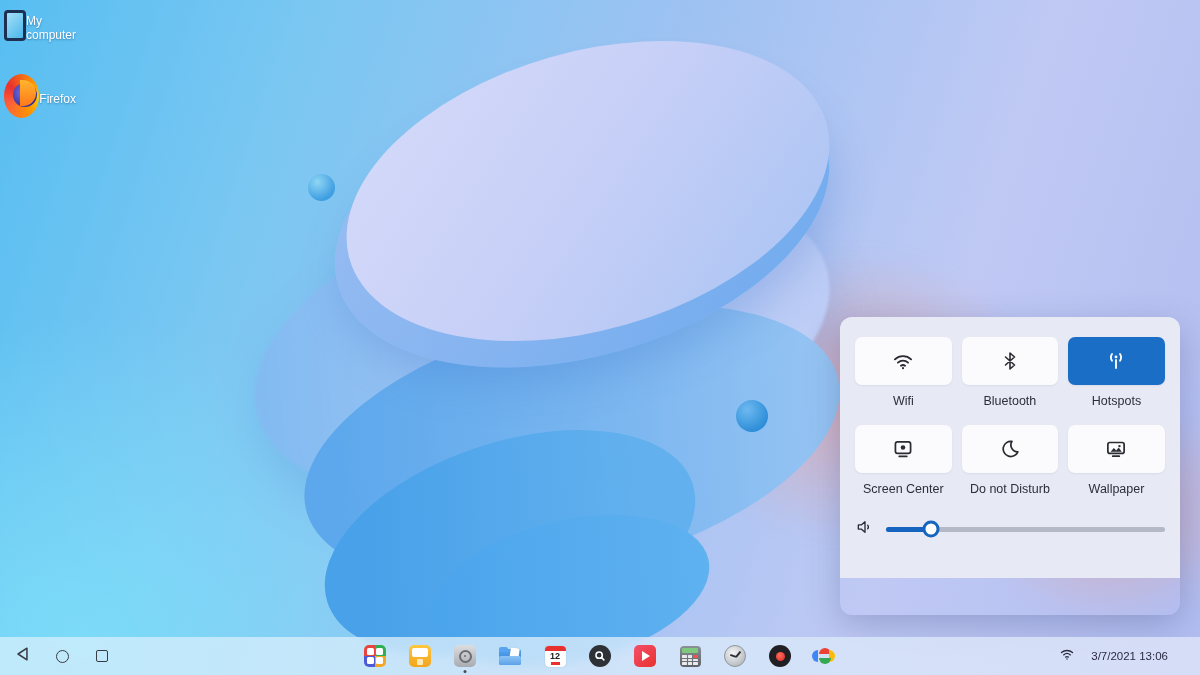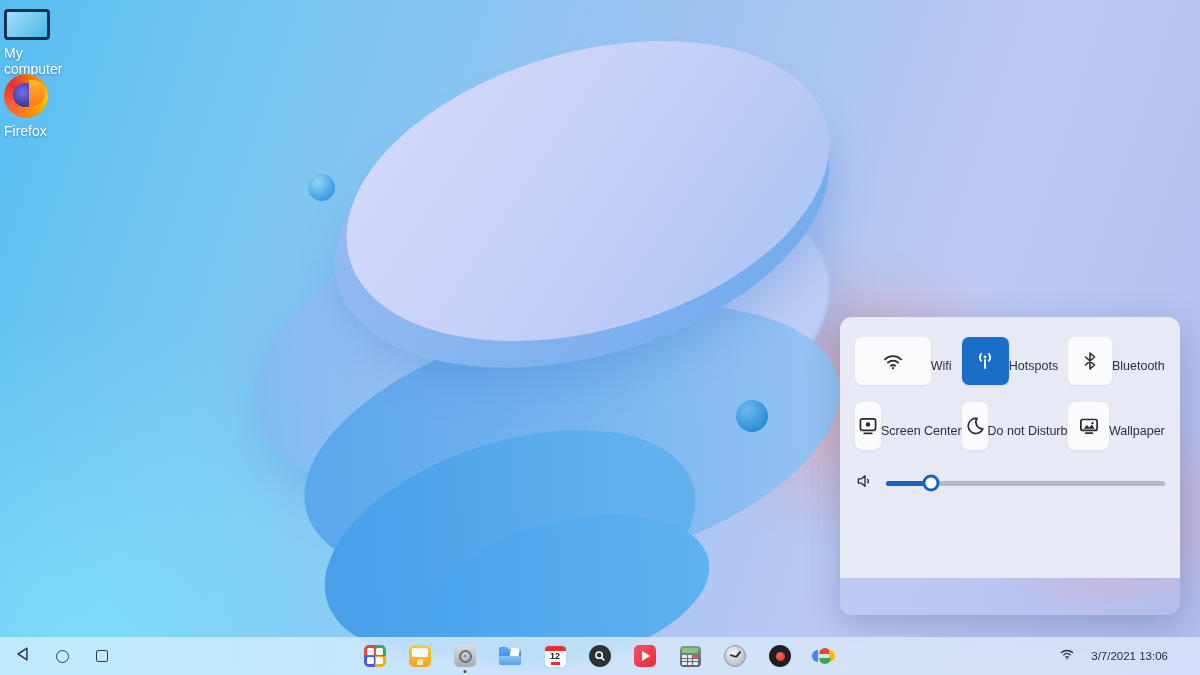--- a/index.html
+++ b/index.html
@@ -28,43 +28,43 @@
   .disc-top-rim { left:328px; top:74px; width:508px; height:282px; transform:rotate(-16deg);
     background:linear-gradient(140deg,#9abdf2,#6faaee); box-shadow:0 18px 40px rgba(60,110,200,.25); }
   .disc-top { left:340px; top:52px; width:496px; height:278px; transform:rotate(-16deg);
     background:linear-gradient(140deg,#d6dbf9 0%,#c6cff7 50%,#a8c3f3 100%); }
   .sphere1 { position:absolute; left:308px; top:174px; width:27px; height:27px; border-radius:50%;
     background:radial-gradient(circle at 35% 30%, #8fd6f4, #3f9ee2 70%); }
   .sphere2 { position:absolute; left:736px; top:400px; width:32px; height:32px; border-radius:50%;
     background:radial-gradient(circle at 35% 30%, #6db9f0, #2e8ed8 72%); }
 
   
-  .desktop-icon { position:absolute; width:72px; display:flex; flex-direction:column; 
-    color:#fff; font-size:14px; text-shadow:0 1px 2px rgba(20,70,130,.55); cursor:default; }
+  .desktop-icon { position:absolute; width:72px; display:flex; flex-direction:row; align-items:center;
+    color:#fff; font-size:12px; text-shadow:0 1px 2px rgba(20,70,130,.55); cursor:default; }
   .di-computer { left:4px; top:9px; }
   .di-firefox { left:4px; top:74px; }
   .icon-computer { width:46px; height:31px; border-radius:4px; border:3px solid #1d2f52;
     background:linear-gradient(135deg,#a5e0f8 0%,#49b6ea 100%); }
   .icon-firefox { width:44px; height:44px; border-radius:50%; position:relative;
     background:conic-gradient(from 150deg,#ff9500,#ff5e3a 25%,#e8312f 45%,#ff9500 70%,#ffcc00 85%,#ff9500);}
   .icon-firefox::after { content:""; position:absolute; left:9px; top:9px; width:24px; height:24px; border-radius:50%;
     background:radial-gradient(circle at 40% 40%, #6f6ff0, #3b2e8e 75%); }
   .icon-firefox::before { content:""; position:absolute; right:3px; top:6px; width:16px; height:26px;
     border-radius:0 14px 14px 0; background:linear-gradient(180deg,#ffb52e,#ff7a1a); z-index:1; }
   .desktop-icon .di-label { margin-top:5px; }
 
   
   .control-center { position:absolute; left:840px; top:317px; width:340px; height:298px;
     border-radius:12px; overflow:hidden; box-shadow:0 10px 34px rgba(40,60,120,.28); }
   .cc-header { height:37px; background:#f6f7fb; border-bottom:1px solid #e4e6ef;
     display:flex; align-items:center; justify-content:space-between; padding:0 16px; }
   .cc-title { font-size:14px; font-weight:bold; color:#22222c; }
   .cc-body { height:261px; background:#e7e9f4; padding:20px 15px 0; }
   .cc-row { display:flex; gap:10px; }
-  .cc-cell { width:96.6px; display:flex; flex-direction:row; align-items:center; }
+  .cc-cell { width:96.6px; display:flex; flex-direction:column; align-items:center; }
   .cc-tile { width:100%; height:48px; border-radius:7px; background:#fbfbfd;
     display:flex; align-items:center; justify-content:center; cursor:pointer;
     box-shadow:0 1px 2px rgba(70,80,120,.08); }
   .cc-tile.active { background:#1b6ec5; }
   .cc-tile svg { display:block; }
   .cc-label { margin-top:9px; font-size:12.5px; color:#2e2e38; white-space:nowrap; }
   .cc-row1 { margin-bottom:17px; }
   .cc-slider-row { margin-top:21px; display:flex; align-items:center; gap:11px; }
   .cc-track { position:relative; flex:1; height:5px; border-radius:3px; background:#b5b8c6; cursor:pointer; }
   .cc-fill { position:absolute; left:0; top:0; height:5px; border-radius:3px; background:#1565c0; }
@@ -166,41 +166,41 @@
                 <path d="M4.5 10.5 a11 11 0 0 1 15 0"></path>
                 <path d="M7.3 13.5 a7 7 0 0 1 9.4 0"></path>
                 <path d="M10.1 16.4 a3.2 3.2 0 0 1 3.8 0"></path>
                 <circle cx="12" cy="18.6" r="1" fill="#2b2b33" stroke="none"></circle>
               </svg>
             </span>
           </div>
           <div class="cc-label">Wifi</div>
         </div>
         <div class="cc-cell">
+          <div class="cc-tile">
+            <span>
+              <svg width="24" height="24" viewBox="0 0 24 24" fill="none" stroke="#2b2b33" stroke-width="1.6" stroke-linejoin="round" stroke-linecap="round">
+                <path d="M7.5 8 L16.5 16 L12 20 V4 L16.5 8 L7.5 16"></path>
+              </svg>
+            </span>
+          </div>
+          <div class="cc-label">Bluetooth</div>
+        </div>
+        <div class="cc-cell">
           <div class="cc-tile active">
             <span>
               <svg width="26" height="26" viewBox="0 0 24 24" fill="none" stroke="#ffffff" stroke-width="1.7" stroke-linecap="round">
                 <circle cx="12" cy="8.2" r="1.3" fill="#ffffff" stroke="none"></circle>
                 <line x1="12" y1="11" x2="12" y2="18.5"></line>
                 <path d="M8.3 5.5 a5.6 5.6 0 0 0 0 6.2"></path>
                 <path d="M15.7 5.5 a5.6 5.6 0 0 1 0 6.2"></path>
               </svg>
             </span>
           </div>
           <div class="cc-label">Hotspots</div>
-        </div>
-        <div class="cc-cell">
-          <div class="cc-tile">
-            <span>
-              <svg width="24" height="24" viewBox="0 0 24 24" fill="none" stroke="#2b2b33" stroke-width="1.6" stroke-linejoin="round" stroke-linecap="round">
-                <path d="M7.5 8 L16.5 16 L12 20 V4 L16.5 8 L7.5 16"></path>
-              </svg>
-            </span>
-          </div>
-          <div class="cc-label">Bluetooth</div>
         </div>
       </div>
       <div class="cc-row">
         <div class="cc-cell">
           <div class="cc-tile">
             <span>
               <svg width="26" height="26" viewBox="0 0 24 24" fill="none" stroke="#2b2b33" stroke-width="1.6">
                 <rect x="5" y="5.5" width="14" height="10.5" rx="2"></rect>
                 <circle cx="12" cy="10.7" r="2.1" fill="#2b2b33" stroke="none"></circle>
                 <line x1="8.5" y1="18.8" x2="15.5" y2="18.8" stroke-linecap="round"></line>

